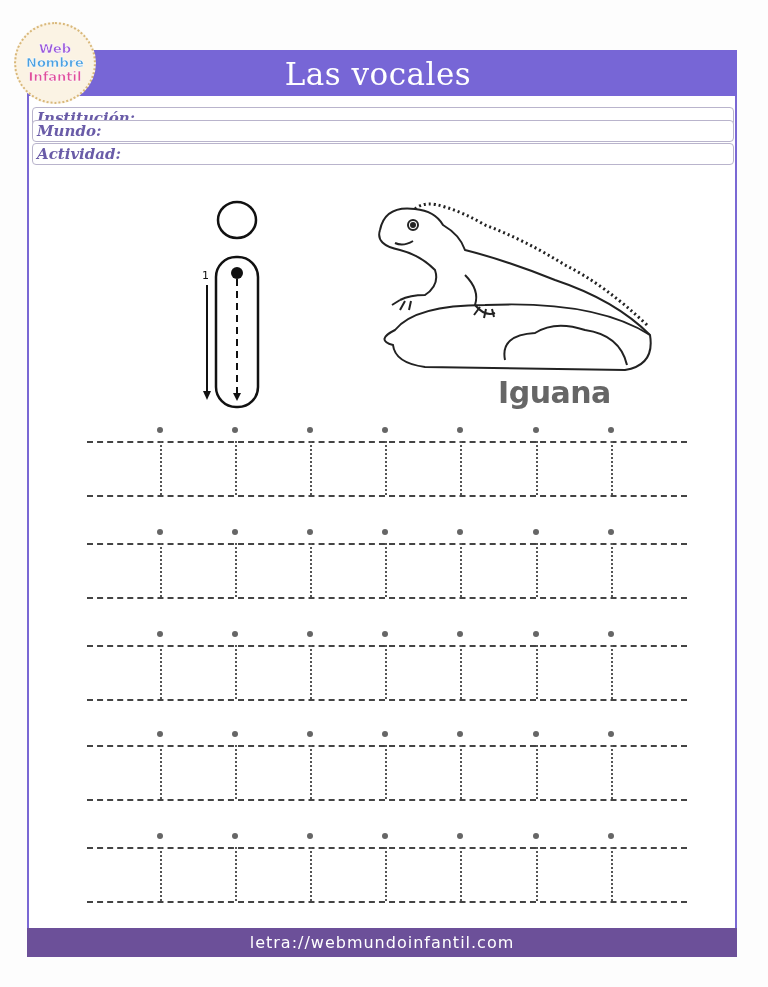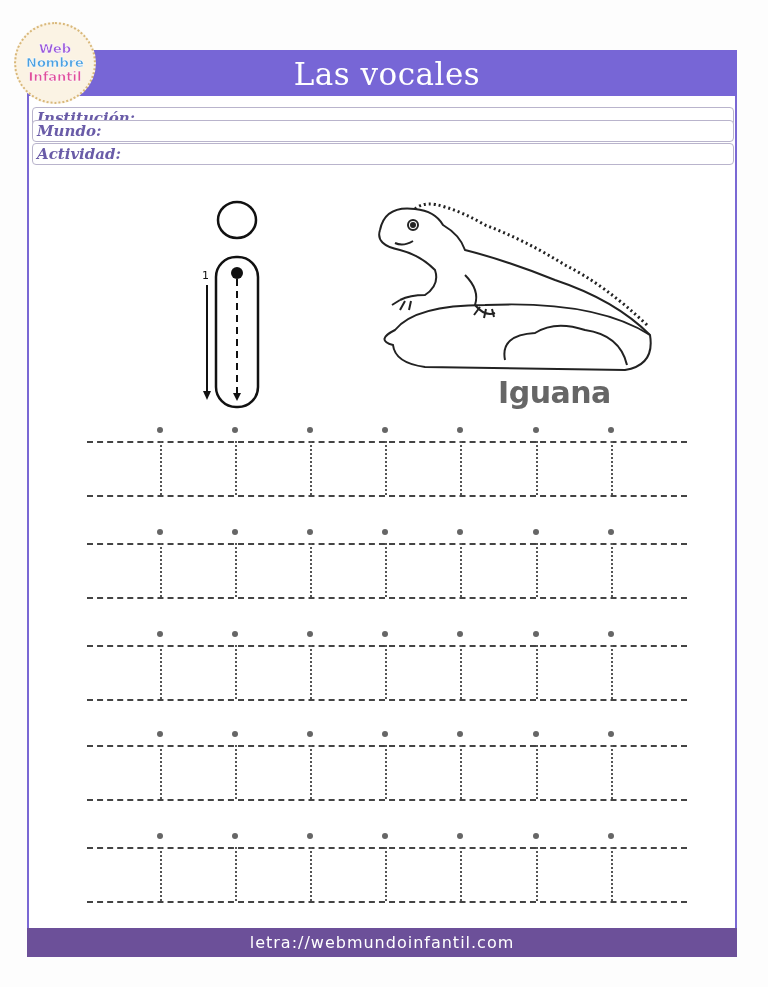--- a/index.html
+++ b/index.html
@@ -1,19 +1,19 @@
 <!DOCTYPE html>
 <html><head>
 <meta charset="utf-8">
 <style>
   html,body{margin:0;padding:0;background:#fdfdfd;}
   body{width:768px;height:987px;position:relative;overflow:hidden;font-family:"Liberation Sans",sans-serif;}
   .sheet{position:absolute;left:27px;top:50px;width:710px;height:907px;border:2px solid #7a68d4;border-top:none;box-sizing:border-box;background:#fff;}
   .header-band{position:absolute;left:27px;top:50px;width:710px;height:46px;background:#7766d6;}
-  .title{position:absolute;left:0;top:50px;width:756px;text-align:center;color:#fff;font-family:"DejaVu Serif",serif;font-size:31px;line-height:48px;letter-spacing:0.5px;margin-left:9px;}
+  .title{position:absolute;left:0;top:50px;width:756px;text-align:center;color:#fff;font-family:"DejaVu Serif",serif;font-size:31px;line-height:48px;letter-spacing:0.5px;}
   .logo{position:absolute;left:14px;top:22px;width:82px;height:82px;border-radius:50%;background:#fbf3e4;border:2px dotted #d9b87a;box-sizing:border-box;display:flex;flex-direction:column;align-items:center;justify-content:center;z-index:3;}
   .logo span{font-family:"DejaVu Sans",sans-serif;font-weight:bold;font-size:13px;line-height:14px;-webkit-text-stroke:0.5px #fff;}
   .logo .l1{color:#9b59d9;} .logo .l2{color:#4aa0e0;} .logo .l3{color:#e0509a;}
   .field{position:absolute;left:32px;width:702px;height:22px;border:1px solid #b9b4cc;border-radius:4px;box-sizing:border-box;background:#fff;}
   .field .lbl{position:absolute;left:4px;top:0;font-family:"DejaVu Serif",serif;font-style:italic;font-weight:bold;color:#6a5ca8;font-size:15px;line-height:21px;}
   .field .val{position:absolute;top:0;font-family:"DejaVu Sans",sans-serif;color:#222;font-size:14.5px;line-height:21px;}
   .footer{position:absolute;left:27px;top:928px;width:710px;height:29px;background:#6c5099;color:#fff;text-align:center;font-family:"DejaVu Sans",sans-serif;font-size:16px;line-height:29px;letter-spacing:1px;}
   .word{position:absolute;left:498px;top:375px;font-family:"DejaVu Sans",sans-serif;font-size:30px;color:#666;font-weight:bold;letter-spacing:-0.5px;}
   .row{position:absolute;left:87px;width:600px;height:56px;}
   .row .topline,.row .botline{position:absolute;left:0;width:600px;height:0;border-top:2px dashed #444;}

